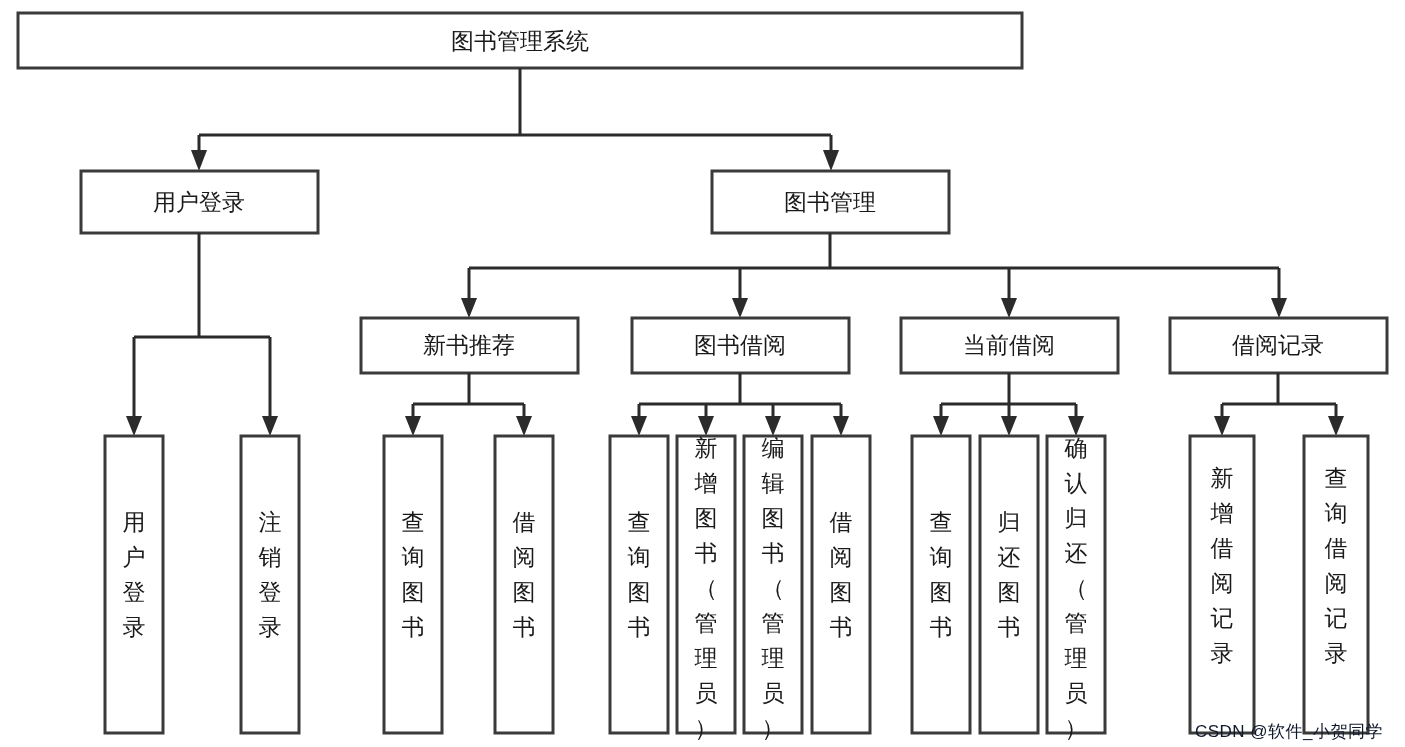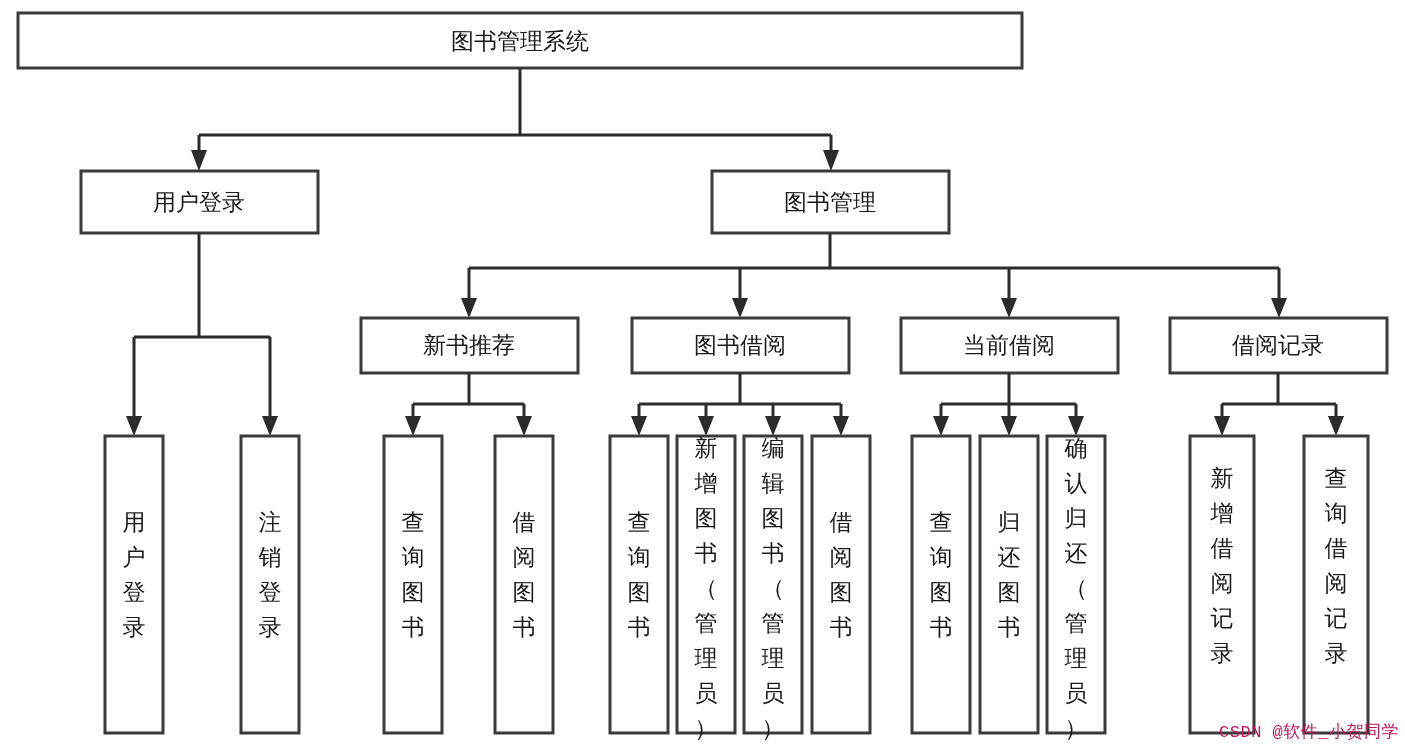--- a/index.html
+++ b/index.html
@@ -53,25 +53,25 @@
     dominant-baseline: middle;
   }
   .leaf-label {
     fill: #1a1a1a;
     font-family: "DejaVu Sans", "Liberation Sans", sans-serif;
     font-size: 23px;
     text-anchor: middle;
   }
   .watermark-text {
     position: absolute;
-    right: 6px;
+    right: 22px;
     bottom: 4px;
-    font-family: Liberation Mono, monospace;
+    font-family: Liberation Sans, sans-serif;
     font-size: 17px;
-    color: #be185d;
+    color: #0f172a;
     white-space: nowrap;
     letter-spacing: 0.5px;
     user-select: none;
   }
 </style>
 </head>
 <body>
 
 <div id="diagram-root">
 

